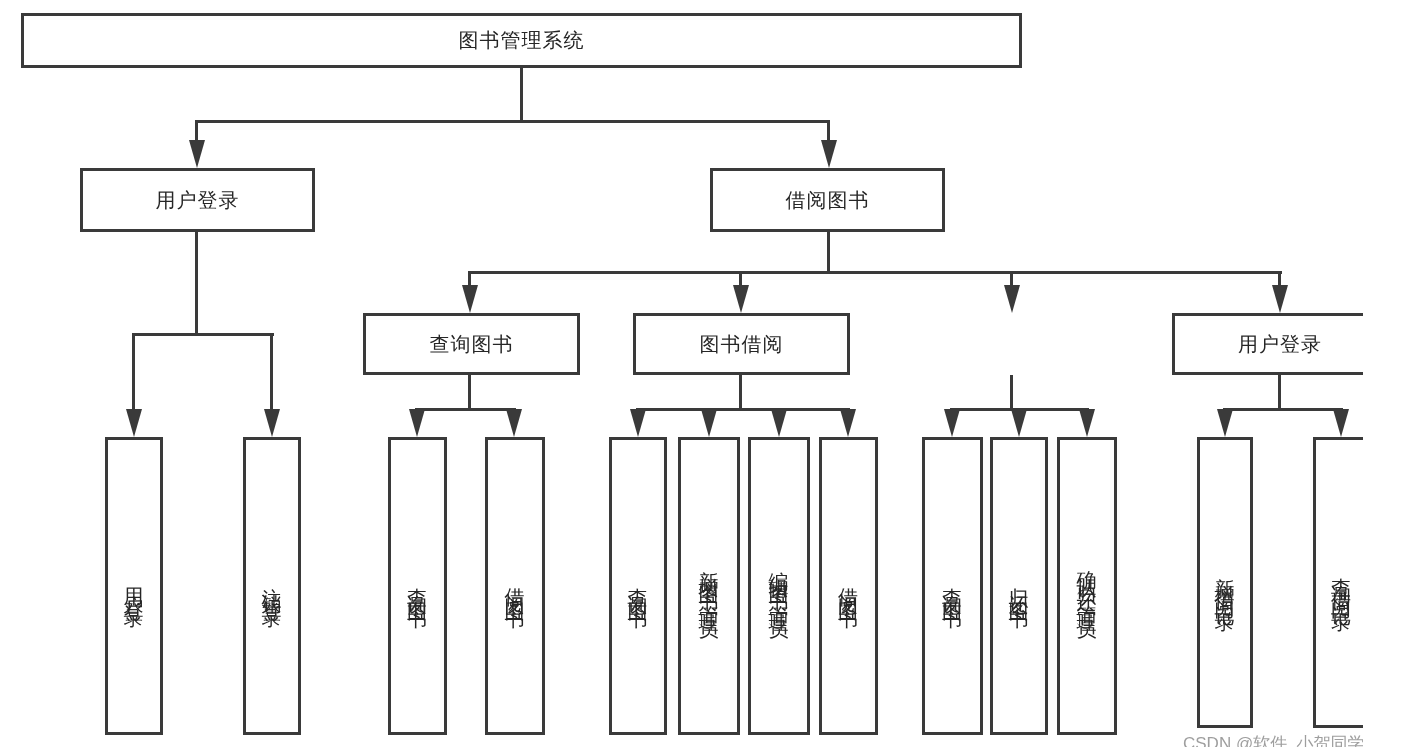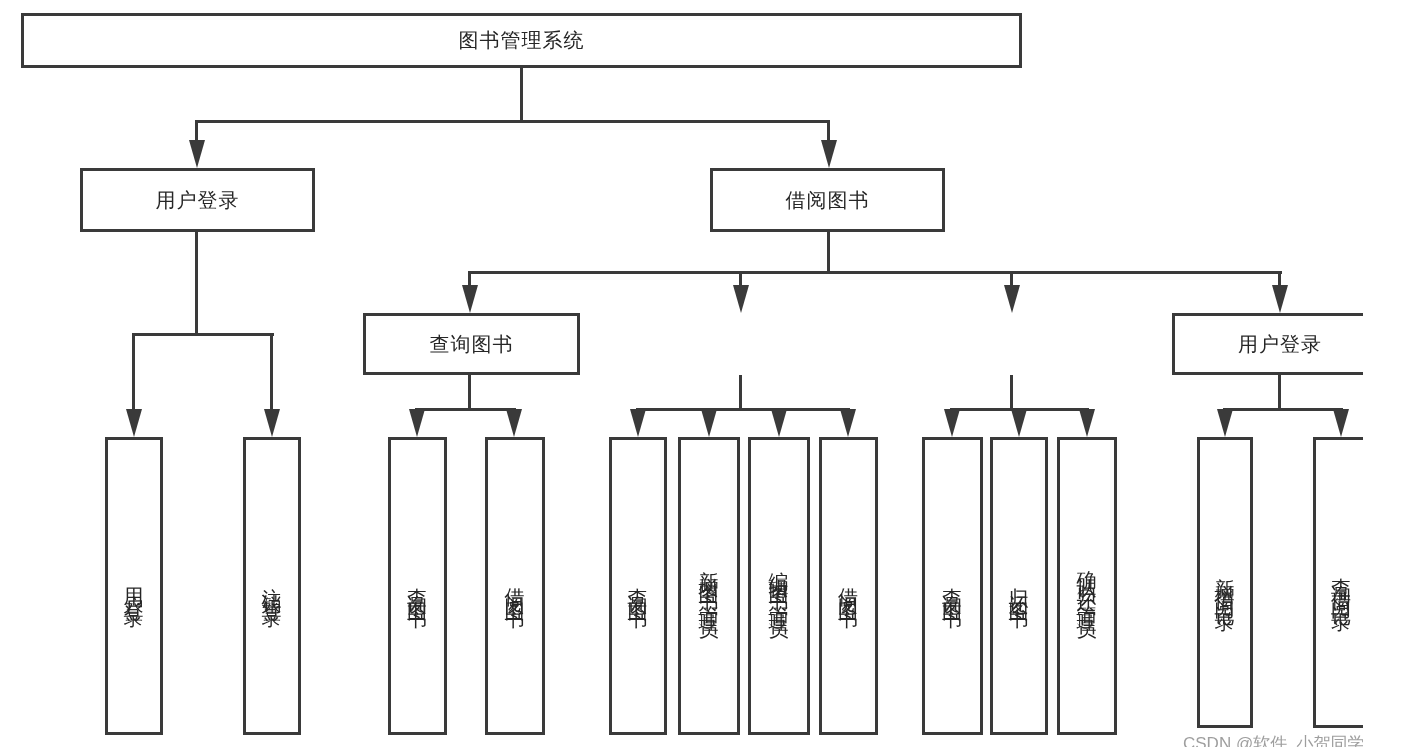--- a/index.html
+++ b/index.html
@@ -65,20 +65,23 @@
 
   <div class="box" style="left:80px;top:168px;width:235px;height:64px">
     <span class="lbl">用户登录</span>
   </div>
   <div class="box" style="left:710px;top:168px;width:235px;height:64px">
     <span class="lbl">借阅图书</span>
   </div>
 
   <div class="box" style="left:363px;top:313px;width:217px;height:62px">
     <span class="lbl">查询图书</span>
+  </div>
+  <div class="box" style="left:633px;top:313px;width:217px;height:62px">
+    <span class="lbl">图书借阅</span>
   </div>
   <div class="box" style="left:1172px;top:313px;width:216px;height:62px">
     <span class="lbl">用户登录</span>
   </div>
 
   <div class="box vbox" style="left:105px;top:437px;width:58px;height:298px">
     <span class="lbl">用户登录</span>
   </div>
   <div class="box vbox" style="left:243px;top:437px;width:58px;height:298px">
     <span class="lbl">注销登录</span>

